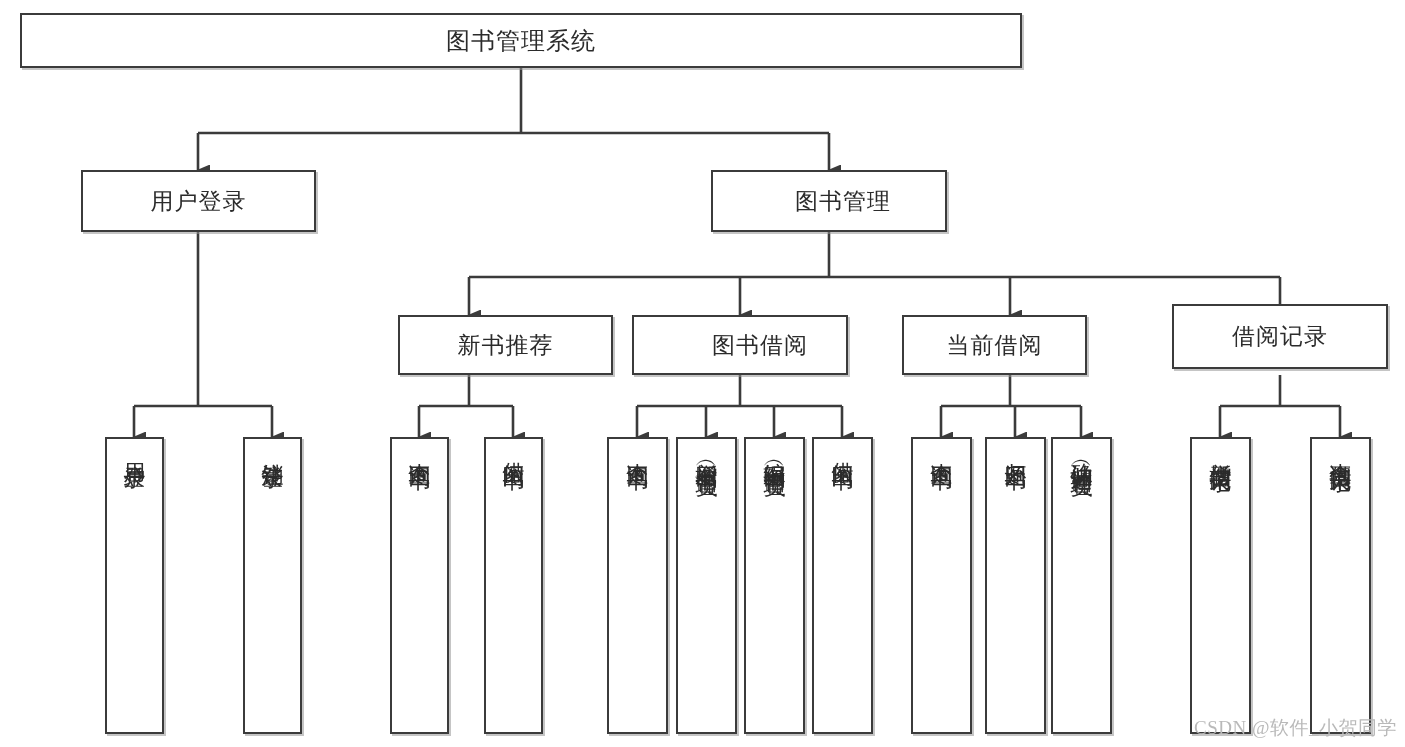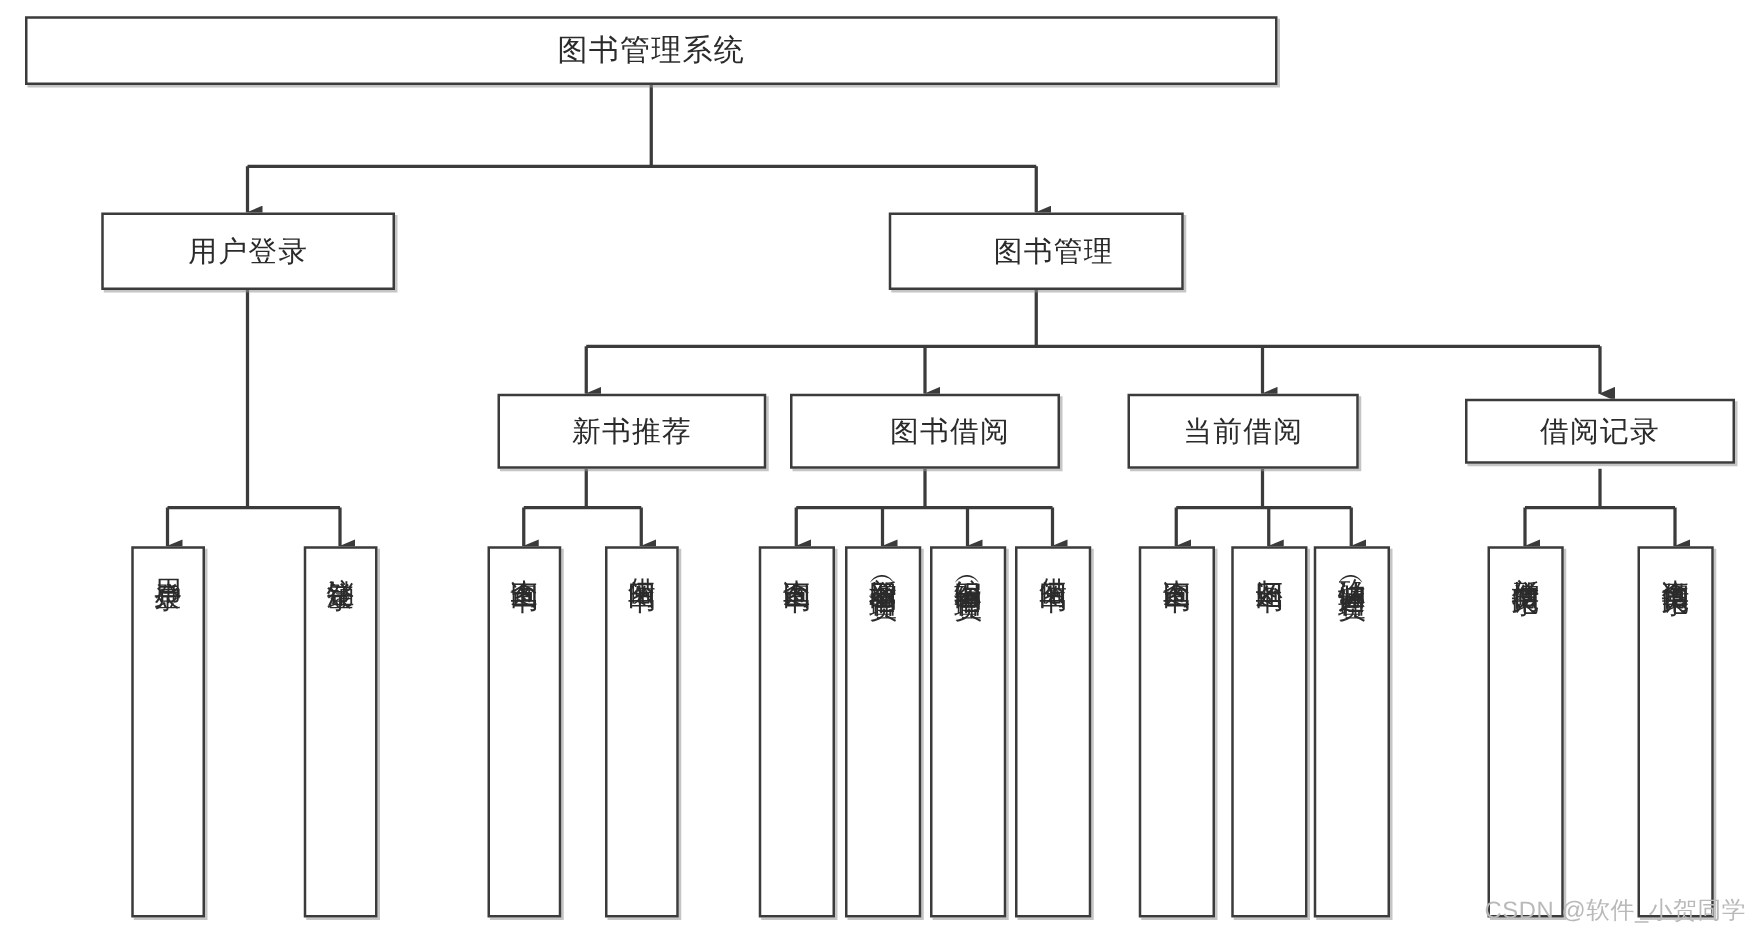--- a/index.html
+++ b/index.html
@@ -12,21 +12,21 @@
         justify-content:center;box-shadow:2px 2px 0 rgba(150,150,150,.55);}
   .node .lbl{color:#2b2b2b;white-space:nowrap;letter-spacing:1px;}
   .h-node .lbl{font-size:23px;line-height:1;}
   .root .lbl{font-size:24px;}
   .leaf{padding:6px 2px;align-items:flex-start;justify-content:center;}
   .leaf .lbl{writing-mode:vertical-rl;text-orientation:upright;
              font-size:22px;line-height:1.18;letter-spacing:2px;
              white-space:normal;text-align:start;}
   .watermark{position:absolute;right:8px;bottom:6px;font-size:19px;
              color:#b9b9b9;letter-spacing:.5px;white-space:nowrap;
-             pointer-events:none;}
+             pointer-events:none;font-family:Liberation Serif, serif;}
 </style>
 </head>
 <body>
 
 <div id="stage">
 
   <svg class="links" viewBox="0 0 1405 747" xmlns="http://www.w3.org/2000/svg">
     <defs>
       <marker id="arw" markerWidth="11" markerHeight="13" refX="5.5" refY="12" orient="auto" markerUnits="userSpaceOnUse">
         <path d="M0,0 L11,0 L5.5,13 Z" fill="#3b3b3b"></path>
@@ -89,21 +89,21 @@
 
   <div class="node h-node" style="left:362px;top:315px;width:215px;height:60px;margin-left:36px;">
     <span class="lbl">新书推荐</span>
   </div>
   <div class="node h-node" style="left:632px;top:315px;width:216px;height:60px;padding-left:40px;">
     <span class="lbl">图书借阅</span>
   </div>
   <div class="node h-node" style="left:902px;top:315px;width:185px;height:60px;">
     <span class="lbl">当前借阅</span>
   </div>
-  <div class="node h-node" style="left:1172px;top:319px;width:216px;height:52px;">
+  <div class="node h-node" style="left:1172px;top:304px;width:216px;height:65px;">
     <span class="lbl">借阅记录</span>
   </div>
 
   <div class="node leaf" style="left:105px;top:437px;width:59px;height:297px;">
     <span class="lbl">用户登录</span>
   </div>
   <div class="node leaf" style="left:243px;top:437px;width:59px;height:297px;">
     <span class="lbl">注销登录</span>
   </div>
 

